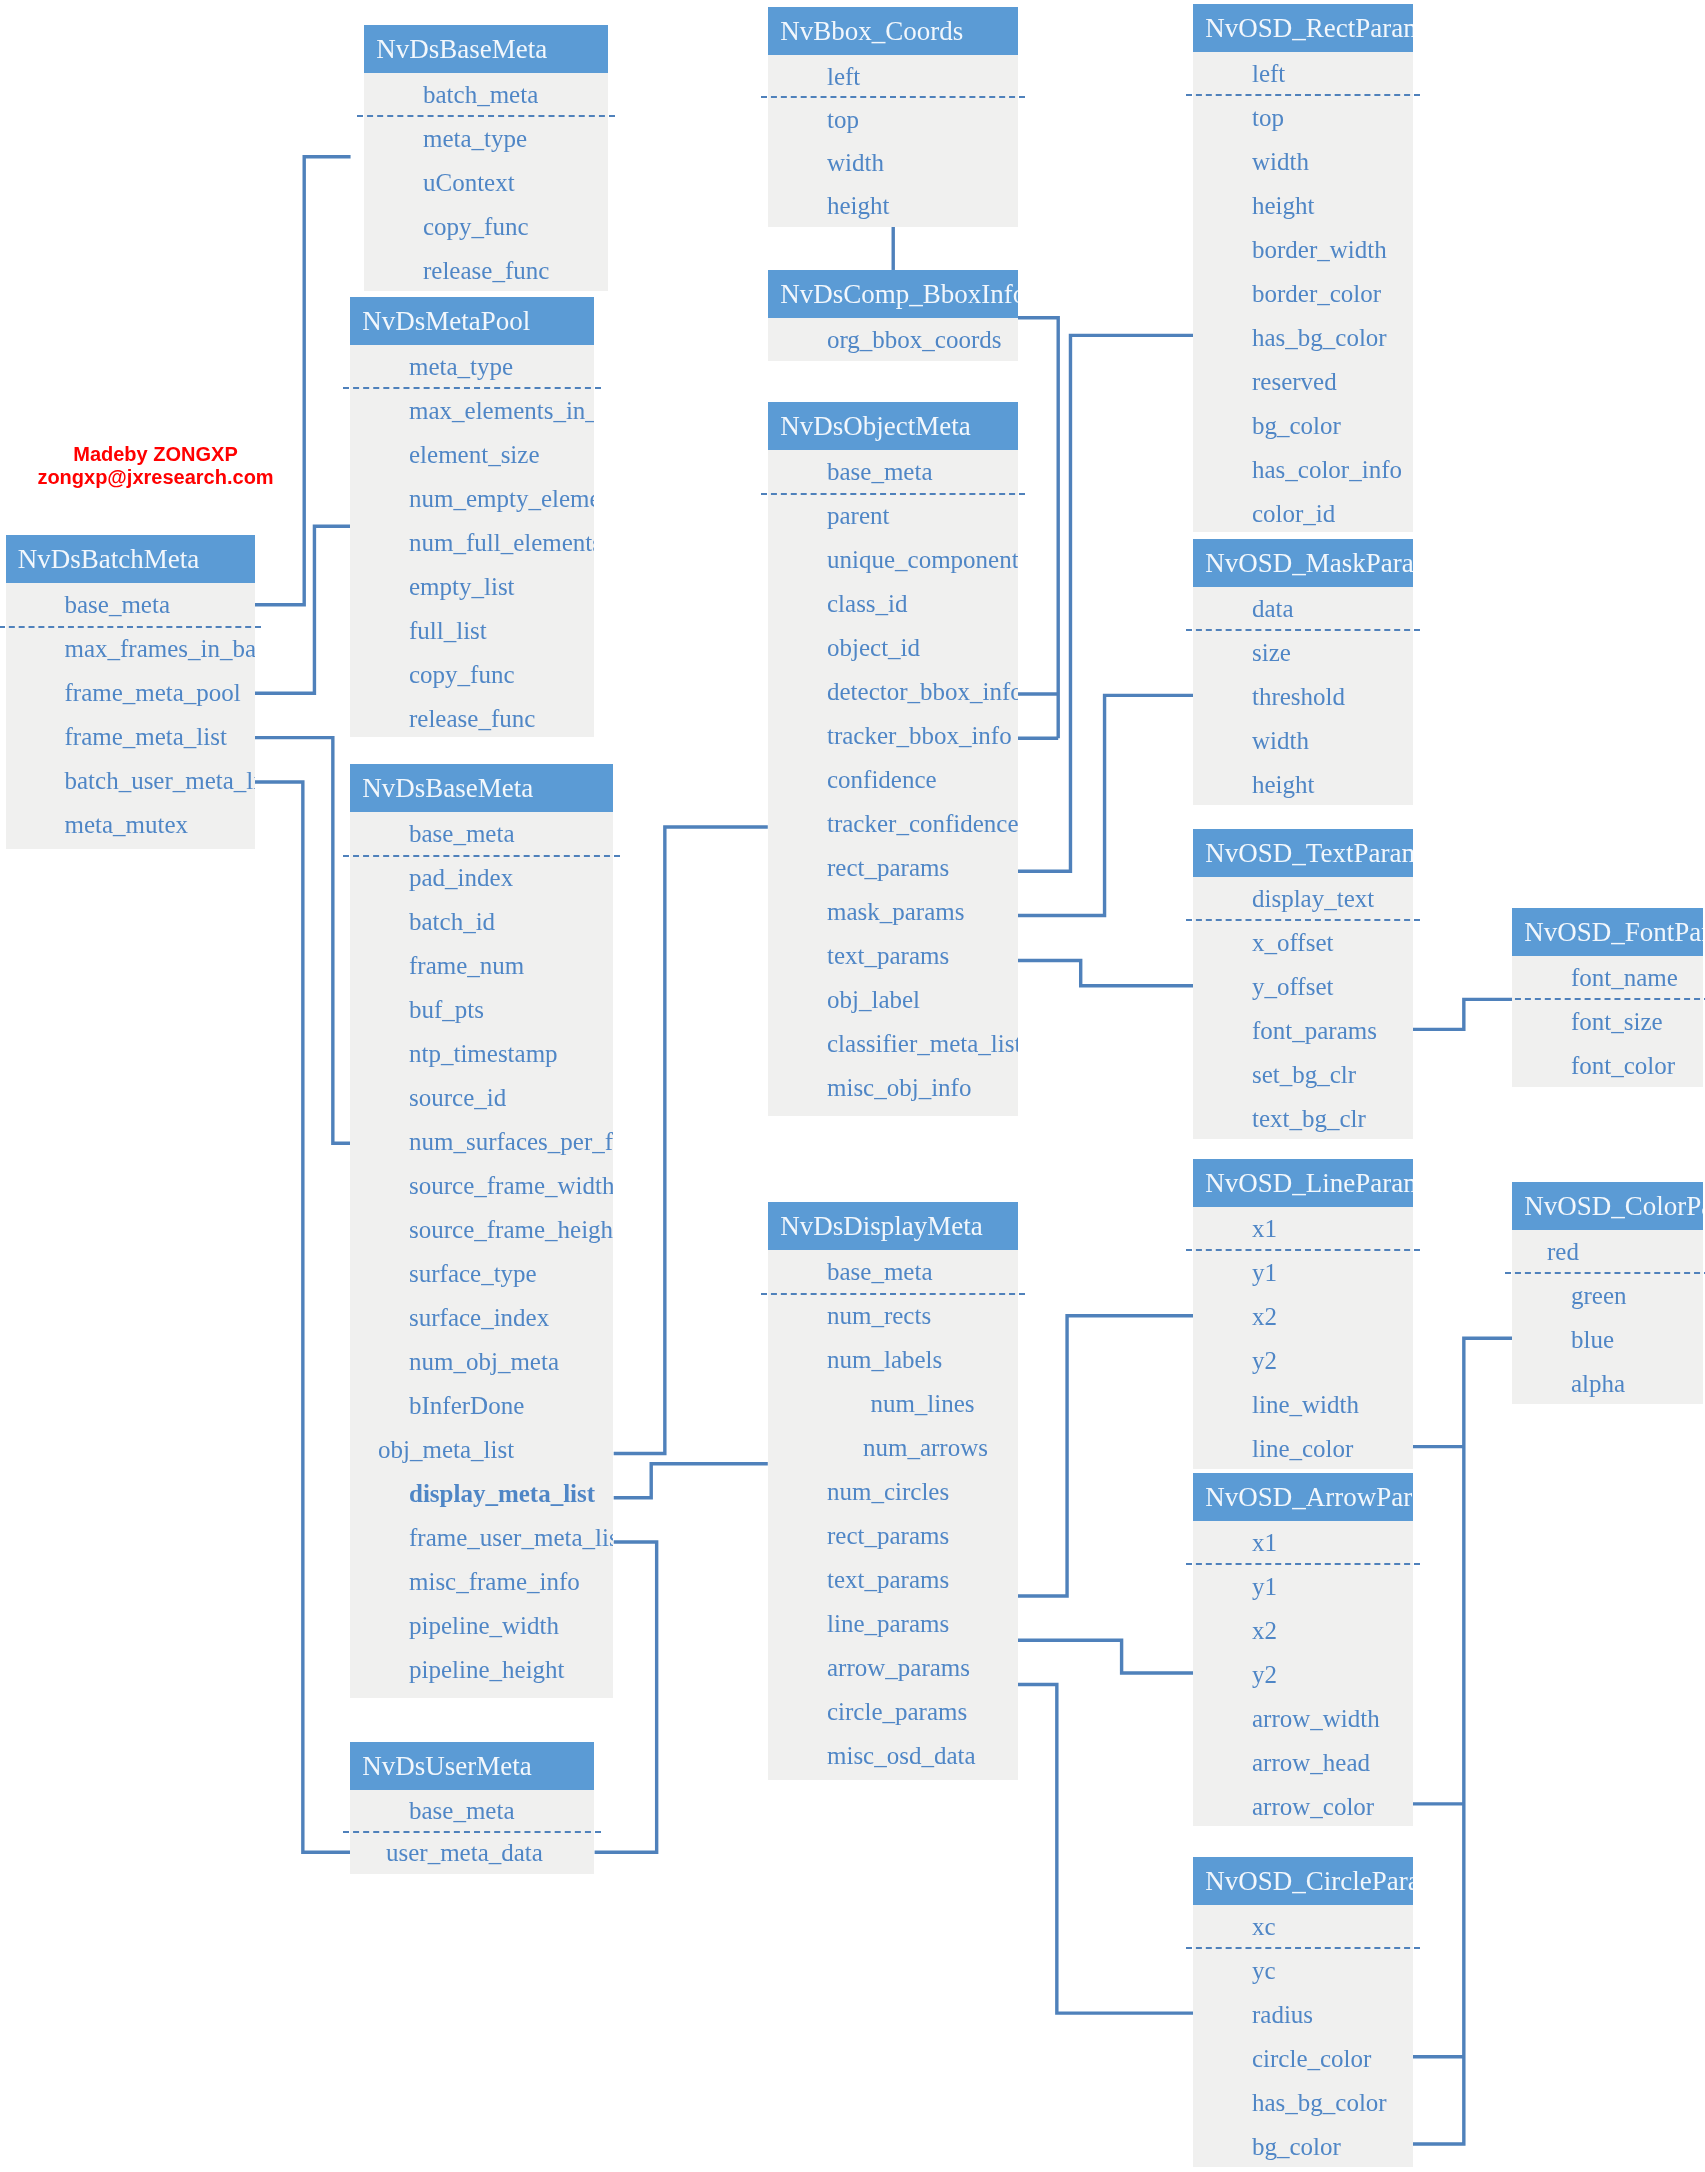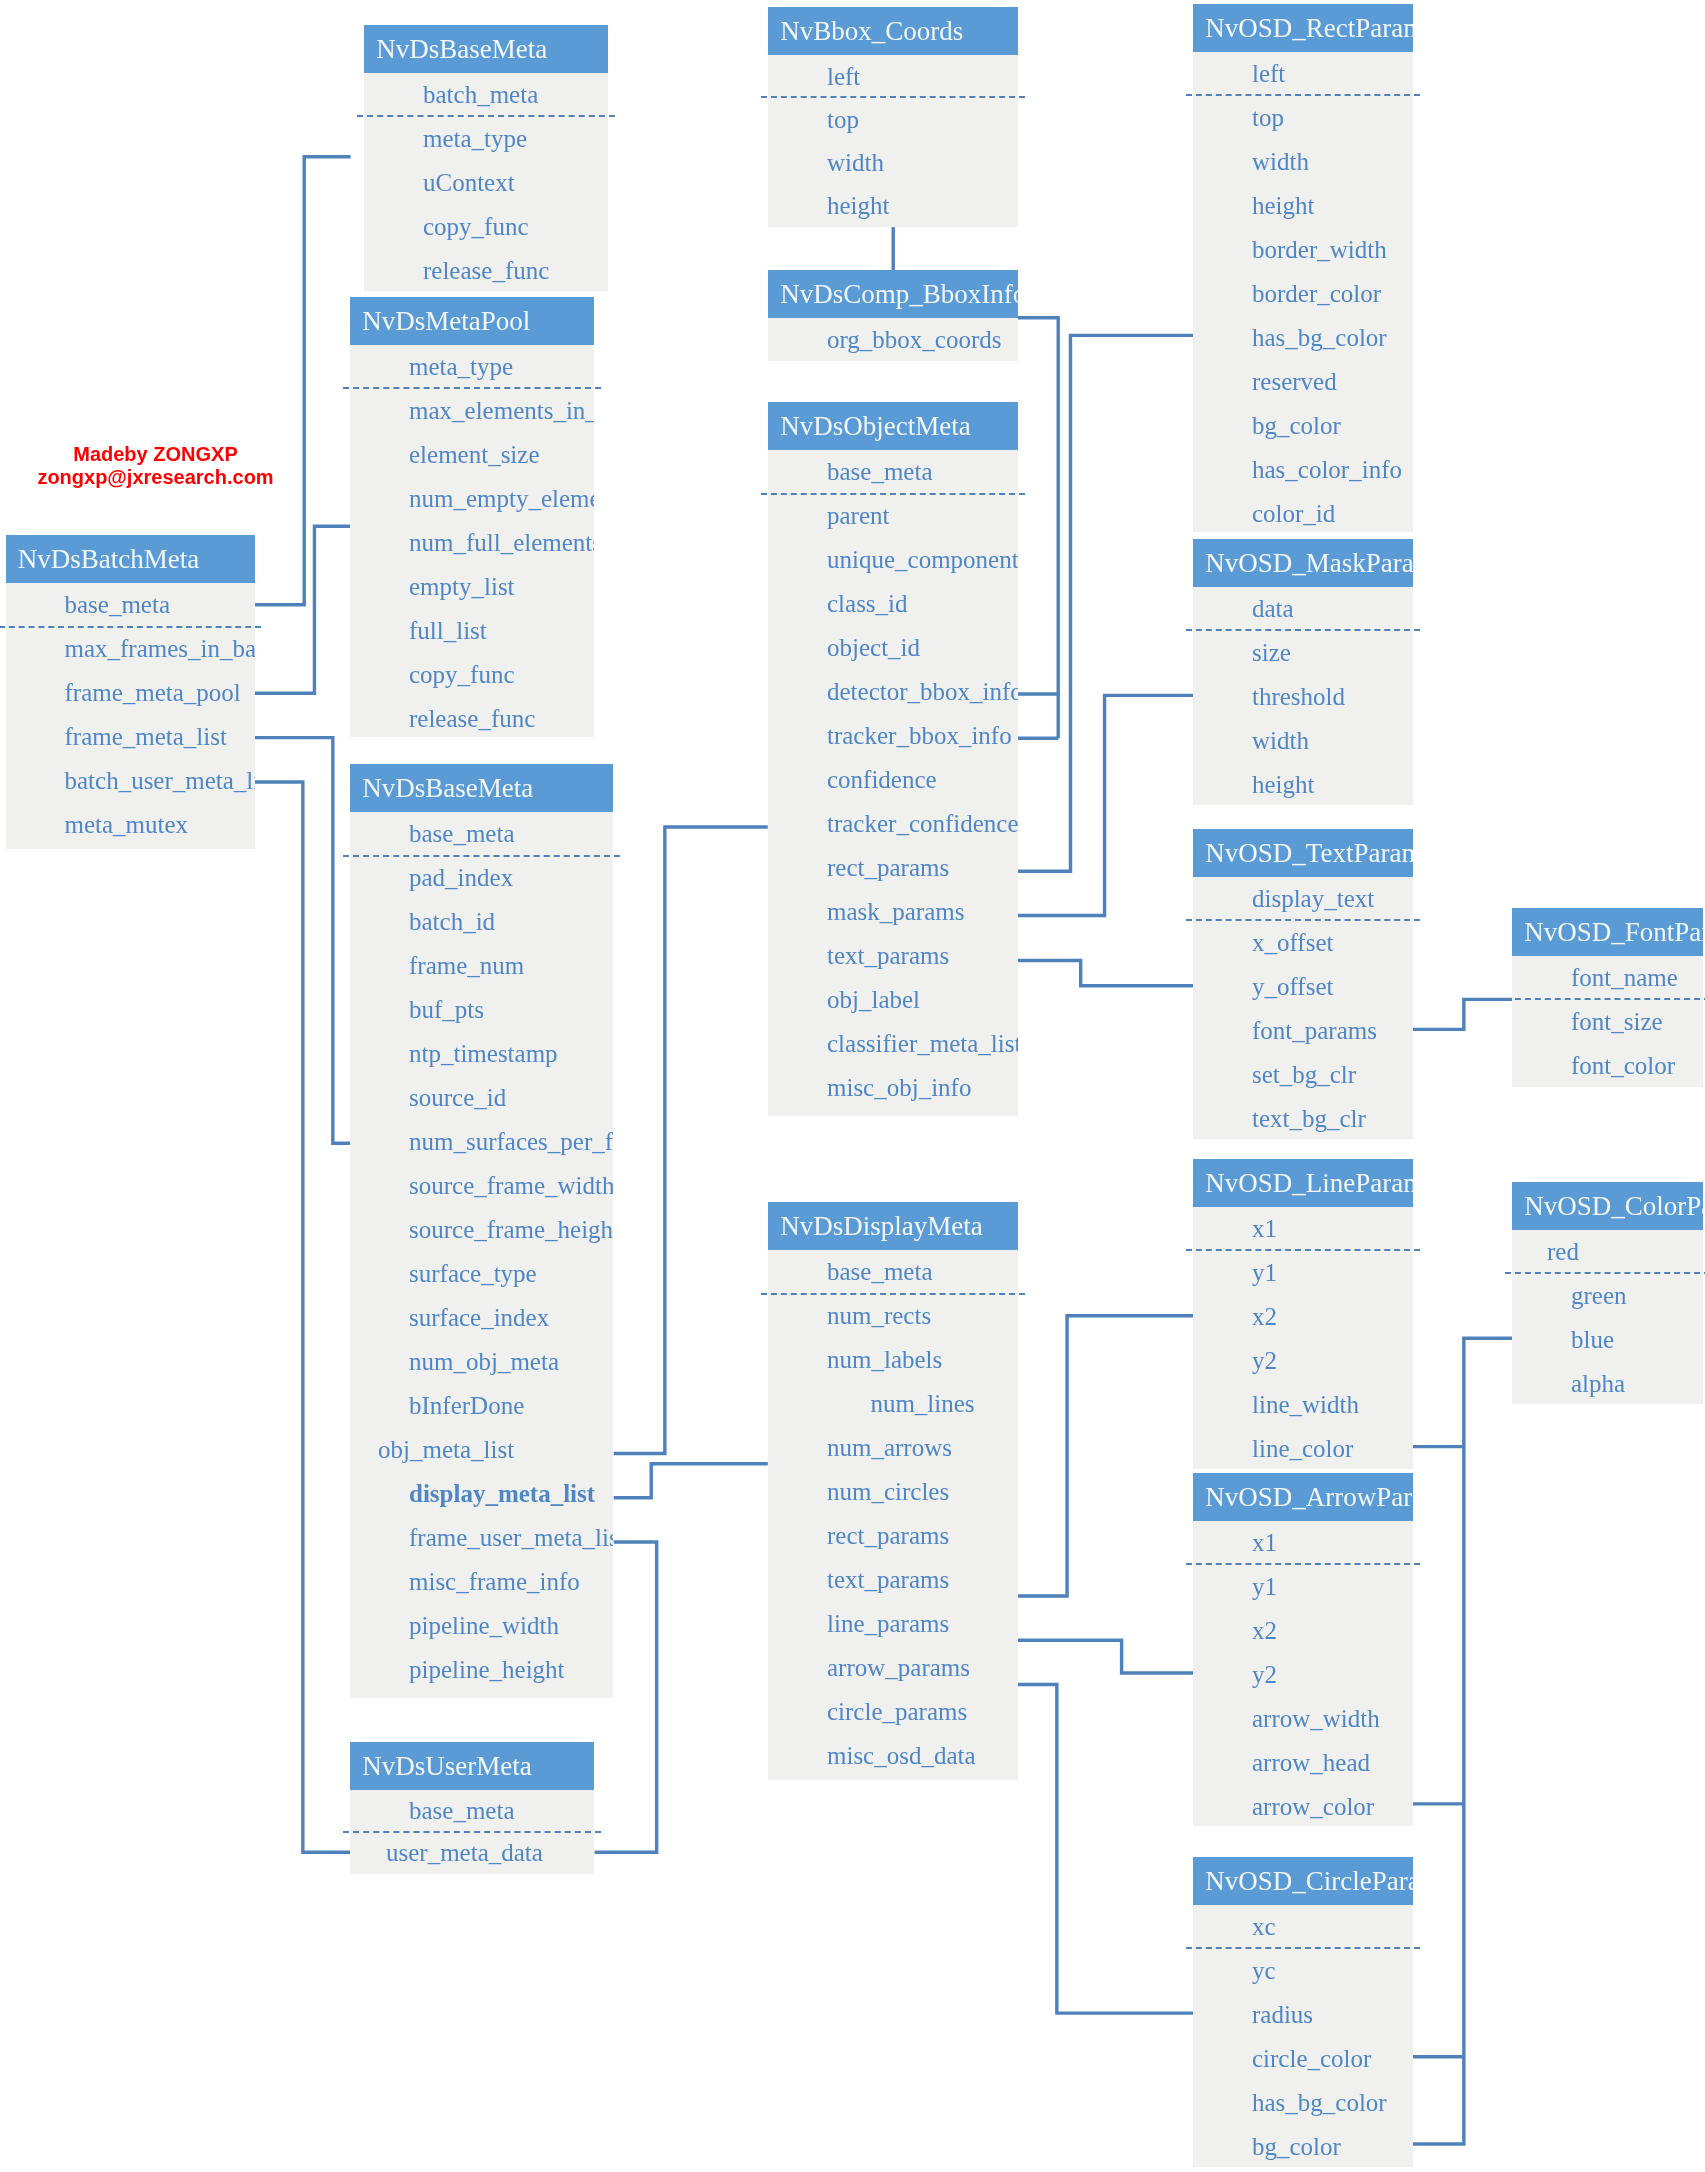--- a/index.html
+++ b/index.html
@@ -206,21 +206,21 @@
         <div class="row" style="height: 44px; line-height: 44px;">classifier_meta_list</div>
         <div class="row" style="height: 44px; line-height: 44px;">misc_obj_info</div>
         <div class="divider" style="top: 91px;"></div>
       </div>
       <div class="entity" style="left: 768px; top: 1202px; width: 250px; height: 578px;">
         <div class="hdr">NvDsDisplayMeta</div>
         <div class="row" style="height: 44px; line-height: 44px;">base_meta</div>
         <div class="row" style="height: 44px; line-height: 44px;">num_rects</div>
         <div class="row" style="height: 44px; line-height: 44px;">num_labels</div>
         <div class="row" style="height: 44px; line-height: 44px; text-align: center;">num_lines</div>
-        <div class="row" style="height: 44px; line-height: 44px;">num_arrows</div>
+        <div class="row" style="height: 44px; line-height: 44px; margin-left: 36px;">num_arrows</div>
         <div class="row" style="height: 44px; line-height: 44px;">num_circles</div>
         <div class="row" style="height: 44px; line-height: 44px;">rect_params</div>
         <div class="row" style="height: 44px; line-height: 44px;">text_params</div>
         <div class="row" style="height: 44px; line-height: 44px;">line_params</div>
         <div class="row" style="height: 44px; line-height: 44px;">arrow_params</div>
         <div class="row" style="height: 44px; line-height: 44px;">circle_params</div>
         <div class="row" style="height: 44px; line-height: 44px;">misc_osd_data</div>
         <div class="divider" style="top: 91px;"></div>
       </div>
       <div class="entity" style="left: 1193px; top: 4.1px; width: 220px; height: 528px;">

